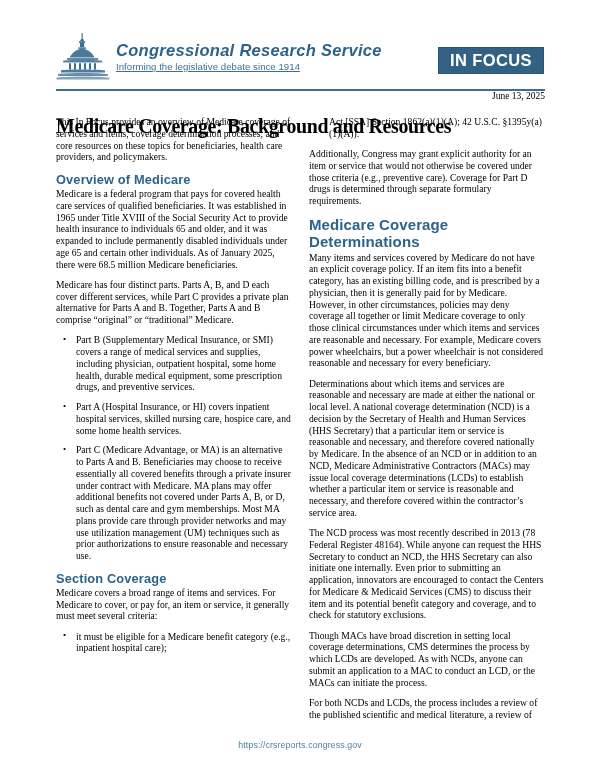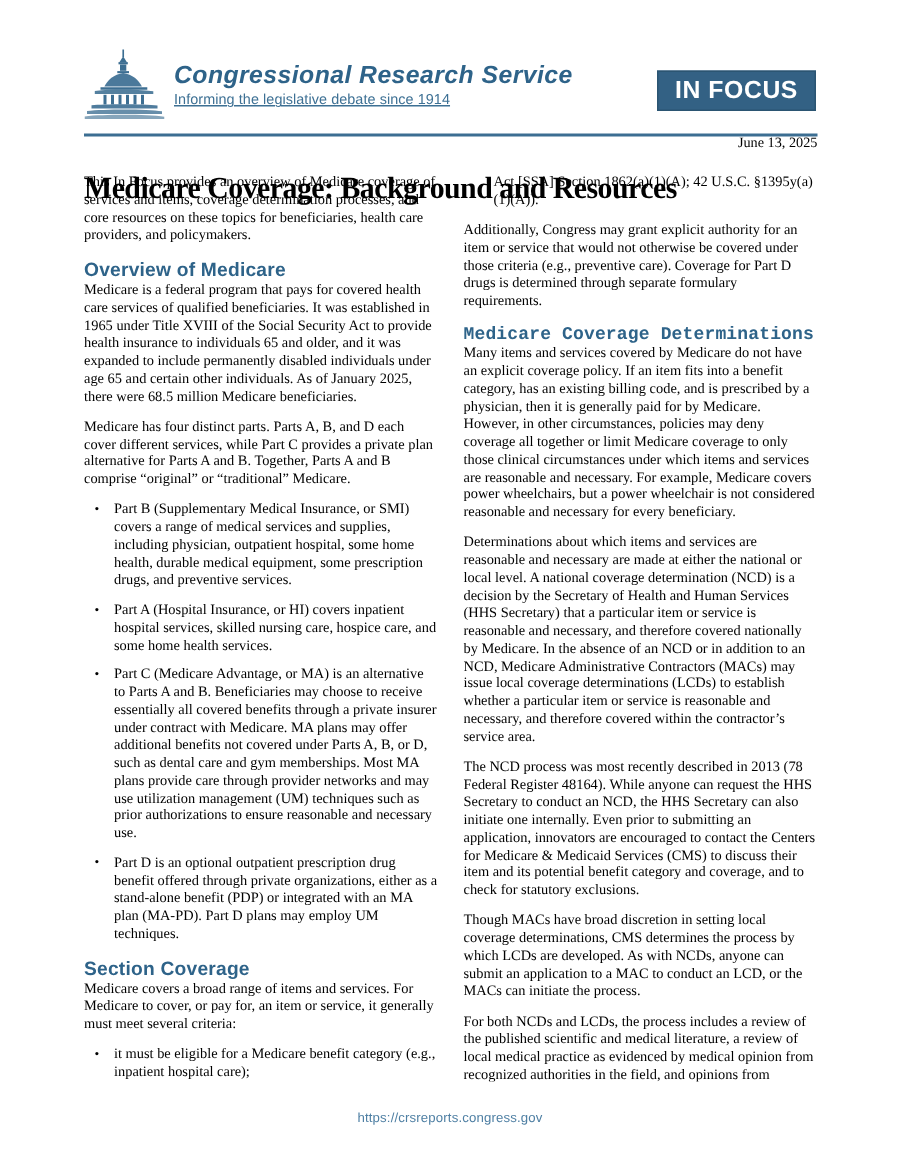--- a/index.html
+++ b/index.html
@@ -147,24 +147,23 @@
   h2.section {
     margin: 9px 0 1px 0;
     font-family: "Liberation Sans", sans-serif;
     font-weight: bold;
     font-size: 12.8px;
     letter-spacing: 0.15px;
     color: #2e6389;
     line-height: 1.18;
   }
   h2.section.sub {
-    font-size: 12px;
+    font-size: 15px;
     margin: 9px 0 0.5px 0;
     letter-spacing: 0.1px;
-    font-family: Liberation Mono, monospace;
   }
 
   ul.bullets {
     margin: 0 0 8.5px 0;
     padding: 0;
     list-style: none;
   }
   ul.bullets li {
     position: relative;
     padding-left: 20px;
@@ -247,21 +246,20 @@
       <p class="body">This In Focus provides an overview of Medicare coverage of services and items, coverage determination processes, and core resources on these topics for beneficiaries, health care providers, and policymakers.</p>
 
       <h2 class="section">Overview of Medicare</h2>
       <p class="body">Medicare is a federal program that pays for covered health care services of qualified beneficiaries. It was established in 1965 under Title XVIII of the Social Security Act to provide health insurance to individuals 65 and older, and it was expanded to include permanently disabled individuals under age 65 and certain other individuals. As of January 2025, there were 68.5 million Medicare beneficiaries.</p>
       <p class="body">Medicare has four distinct parts. Parts A, B, and D each cover different services, while Part C provides a private plan alternative for Parts A and B. Together, Parts A and B comprise “original” or “traditional” Medicare.</p>
 
       <ul class="bullets">
         <li>Part B (Supplementary Medical Insurance, or SMI) covers a range of medical services and supplies, including physician, outpatient hospital, some home health, durable medical equipment, some prescription drugs, and preventive services.</li>
         <li>Part A (Hospital Insurance, or HI) covers inpatient hospital services, skilled nursing care, hospice care, and some home health services.</li>
         <li>Part C (Medicare Advantage, or MA) is an alternative to Parts A and B. Beneficiaries may choose to receive essentially all covered benefits through a private insurer under contract with Medicare. MA plans may offer additional benefits not covered under Parts A, B, or D, such as dental care and gym memberships. Most MA plans provide care through provider networks and may use utilization management (UM) techniques such as prior authorizations to ensure reasonable and necessary use.</li>
-        <li>Part D is an optional outpatient prescription drug benefit offered through private organizations, either as a stand-alone benefit (PDP) or integrated with an MA plan (MA-PD). Part D plans may employ UM techniques.</li>
       </ul>
 
       <h2 class="section">Section Coverage</h2>
       <p class="body">Medicare covers a broad range of items and services. For Medicare to cover, or pay for, an item or service, it generally must meet several criteria:</p>
 
       <ul class="bullets">
         <li>it must be eligible for a Medicare benefit category (e.g., inpatient hospital care);</li>
 
       </ul>
     </div>

